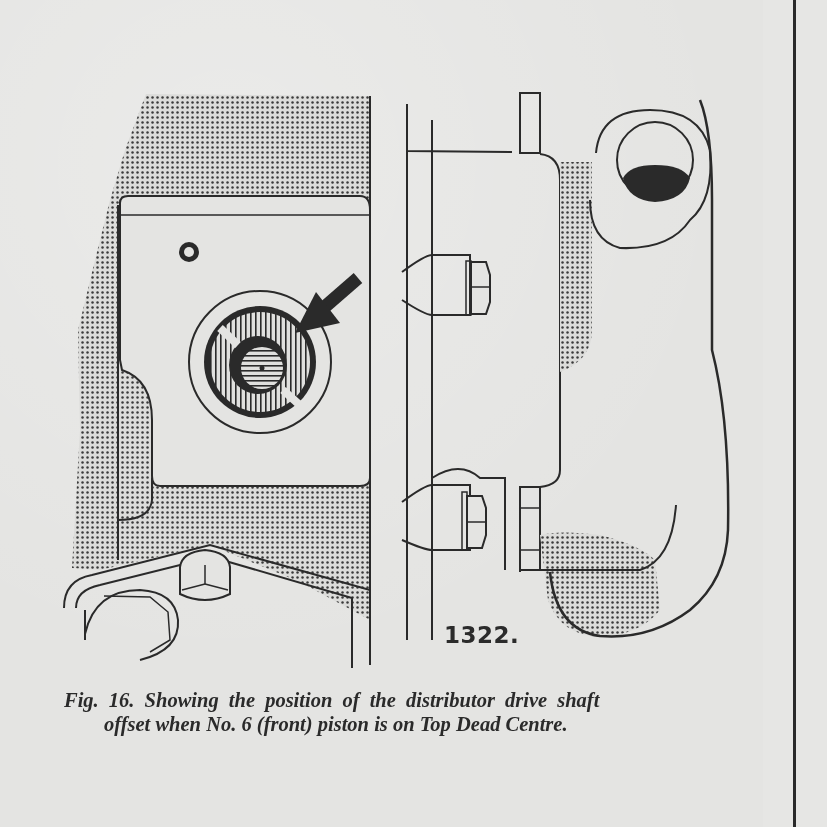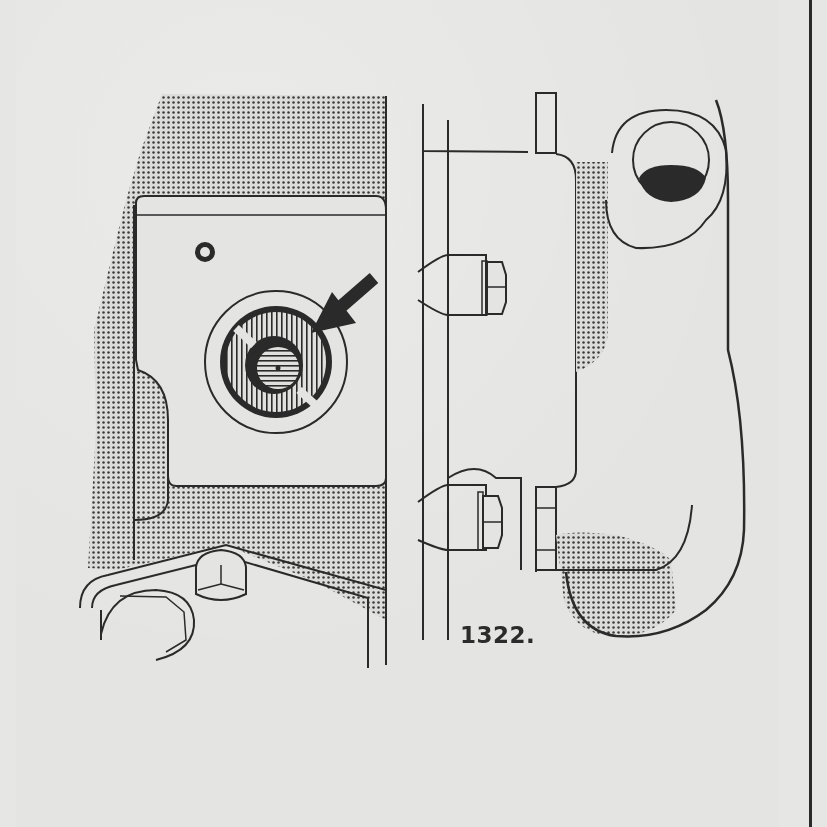--- a/index.html
+++ b/index.html
@@ -2,21 +2,21 @@
 <html><head>
   <meta charset="utf-8">
   <style>
     html, body { margin: 0; padding: 0; }
     body {
       width: 827px; height: 827px; overflow: hidden; position: relative;
       background: #e6e6e4;
       font-family: "Liberation Serif", serif;
     }
     .page {
-      position: absolute; left: 16px; top: 0; width: 763px; height: 827px;
+      position: absolute; left: 0; top: 0; width: 763px; height: 827px;
       background:
         radial-gradient(circle at 30% 20%, rgba(255,255,255,0.25), rgba(0,0,0,0) 60%),
         #e4e4e2;
     }
     .column-rule {
       position: absolute; left: 793px; top: 0; width: 3px; height: 827px;
       background: #2a2a2a;
     }
     .figure {
       position: absolute; left: 0; top: 0; width: 827px; height: 680px;
@@ -140,15 +140,19 @@
         <path d="M540,570 L640,570 Q672,560 676,505" fill="none" stroke="#2a2a2a" stroke-width="2"></path>
         <path d="M596,153 Q600,110 650,110 Q700,110 710,150 Q714,200 690,220 Q670,250 620,248 Q590,240 590,200" fill="none" stroke="#2a2a2a" stroke-width="2"></path>
         <circle cx="655" cy="160" r="38" fill="none" stroke="#2a2a2a" stroke-width="2"></circle>
         <path d="M623,178 Q630,165 655,165 Q682,165 690,178 Q685,200 655,202 Q628,200 623,178 Z" fill="#2a2a2a"></path>
       </g>
     </svg>
   </div>
 
   <div class="fig-number">1322.</div>
 
+  <div class="caption">
+    <span class="line1">Fig. 16.  Showing the position of the distributor drive shaft</span>
+    <span class="line2">offset when No. 6 (front) piston is on Top Dead Centre.</span>
+  </div>
 
   <div class="column-rule"></div>
 </div>
 
 </body></html>

